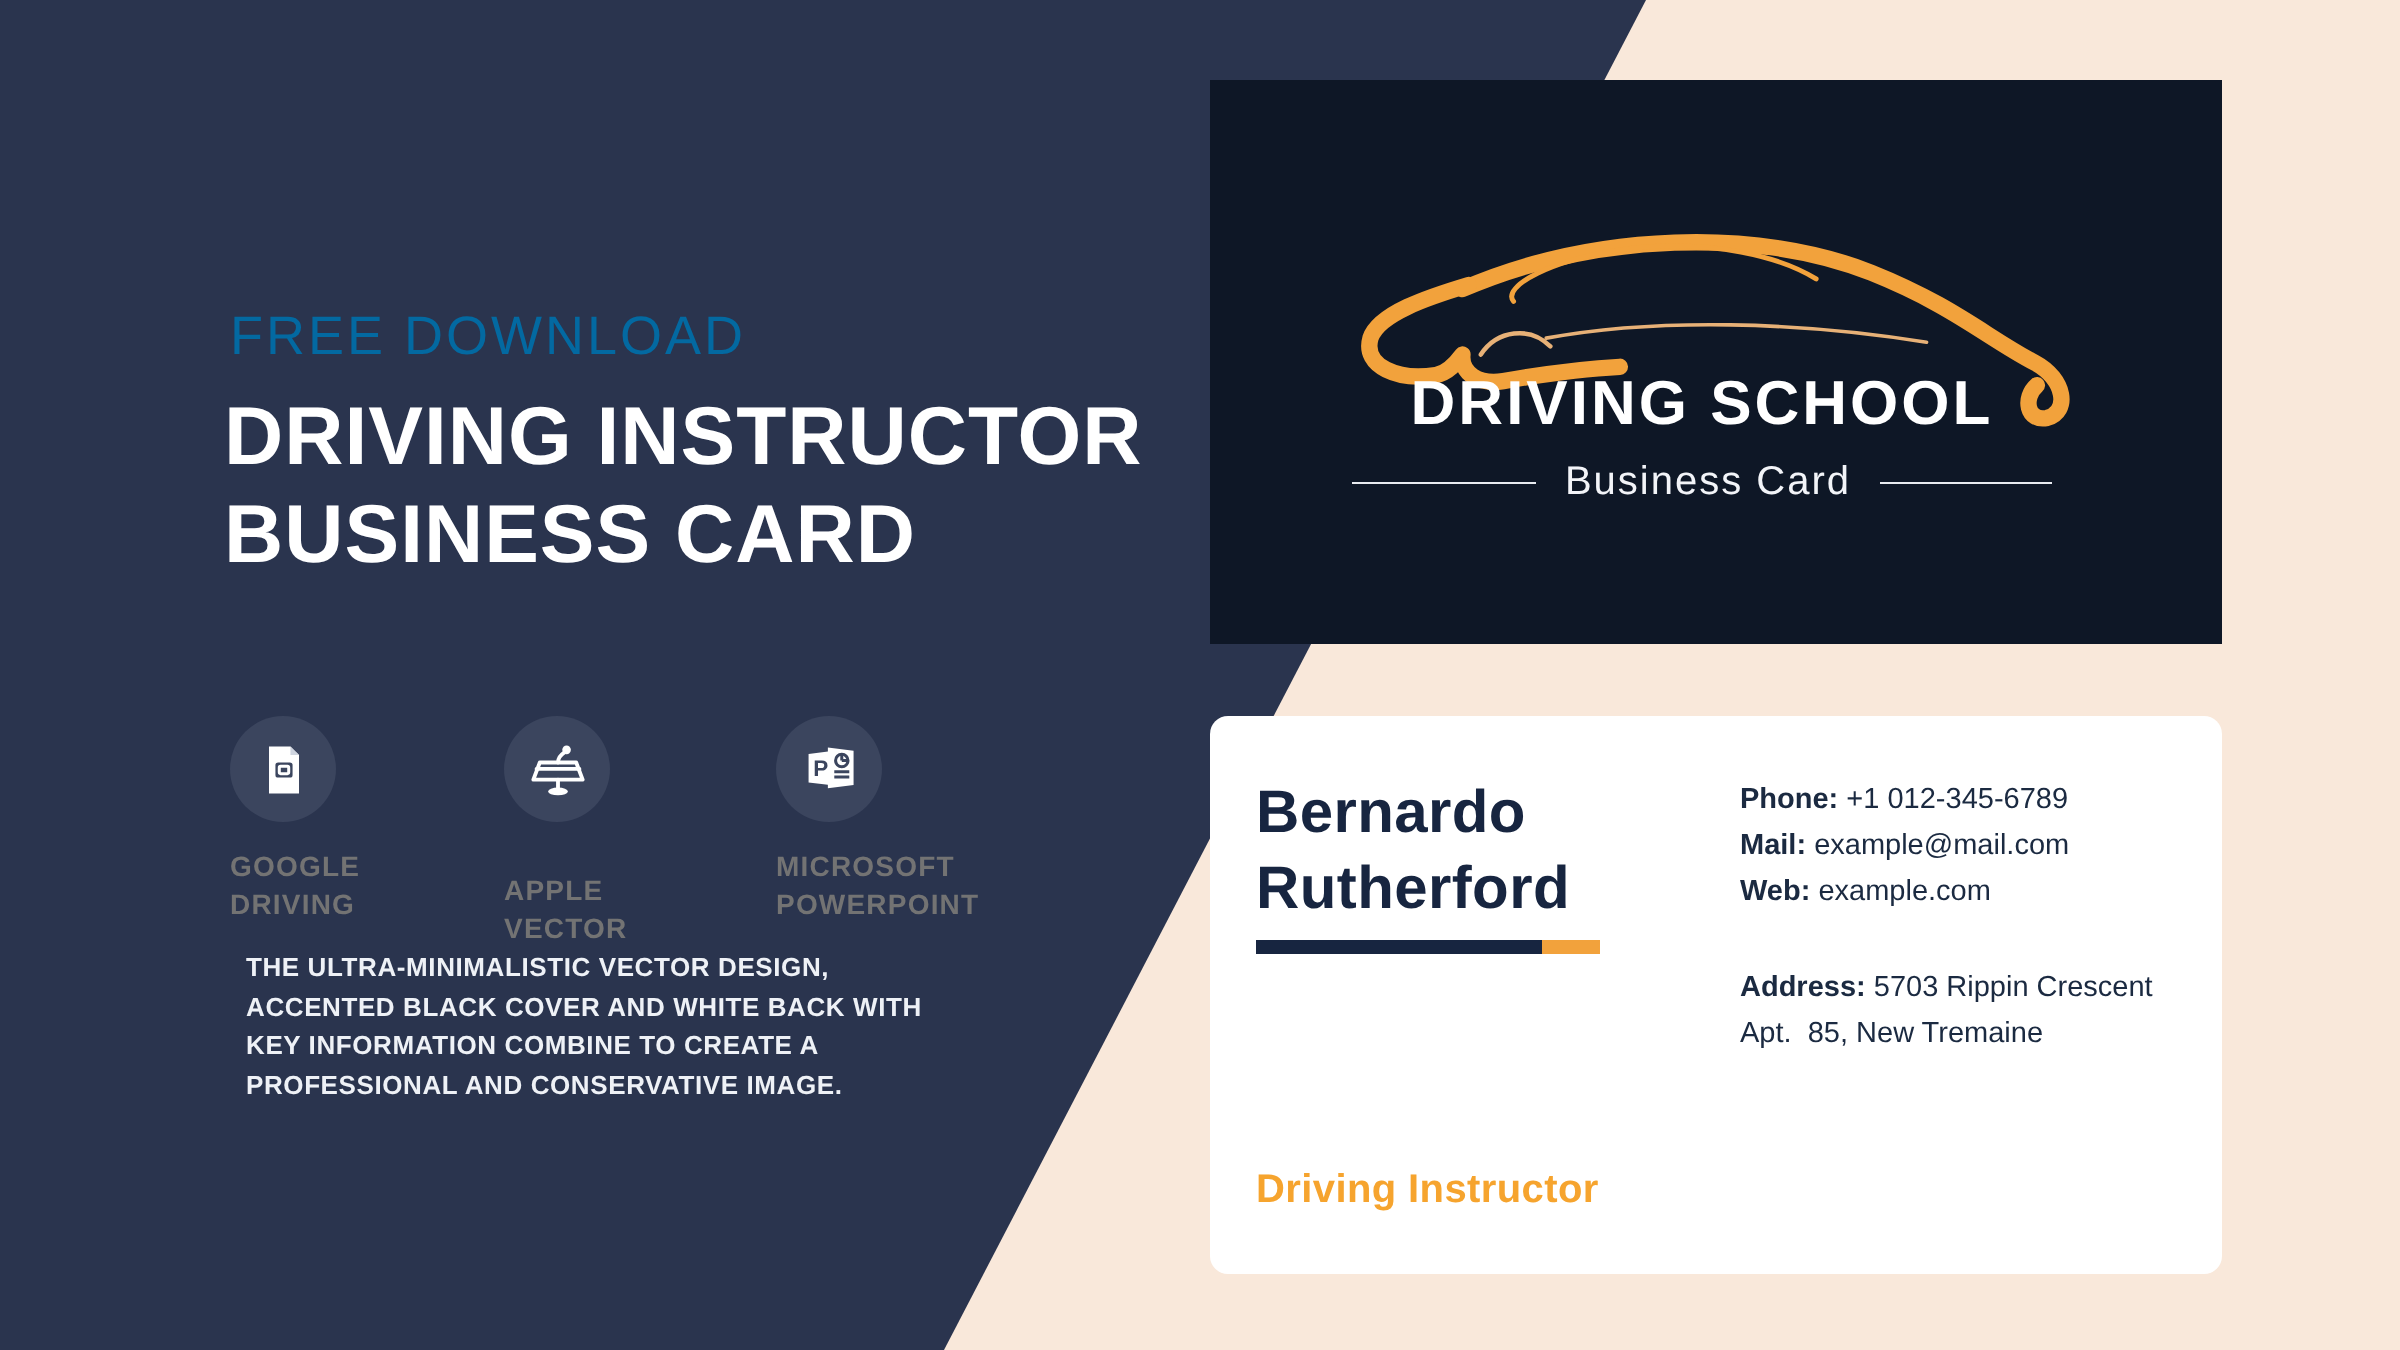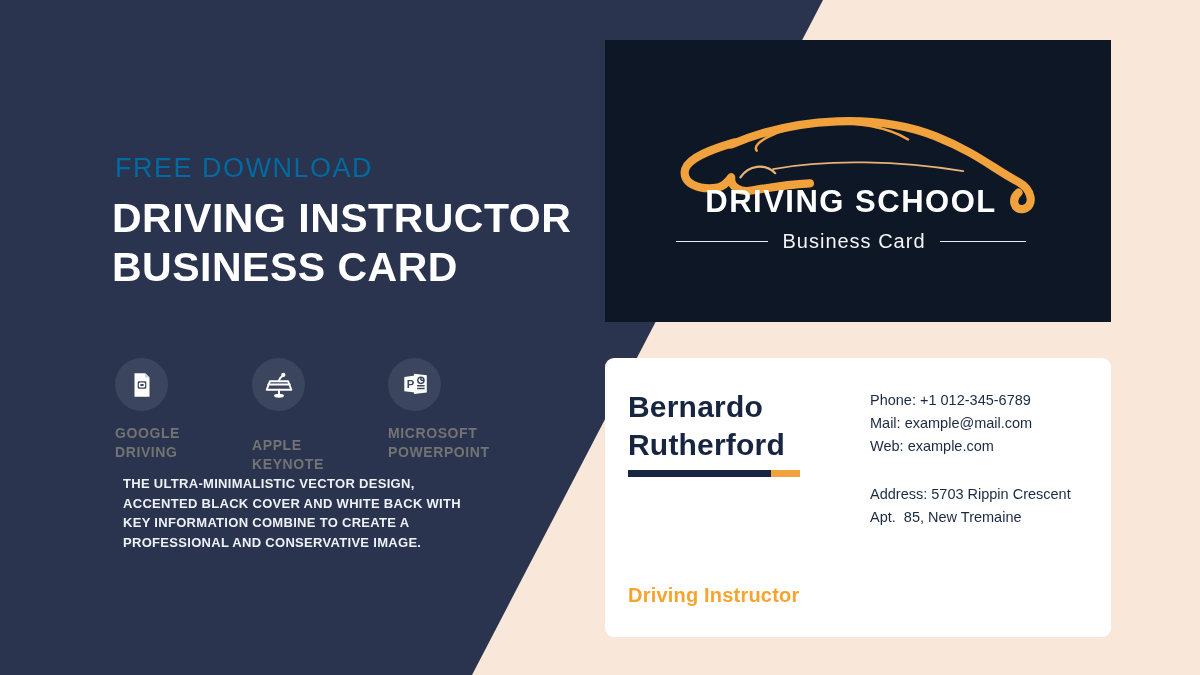--- a/index.html
+++ b/index.html
@@ -61,21 +61,21 @@
   .person-name{
     position:absolute;left:23px;top:30px;margin:0;color:#172540;
     font-size:30px;font-weight:700;line-height:1.25;letter-spacing:.2px;
   }
   .name-bar{position:absolute;left:23px;top:112px;width:172px;height:7px;display:flex;}
   .bar-dark{width:143px;background:#172540;}
   .bar-orange{flex:1;background:#f2a23c;}
   .contact{position:absolute;left:265px;top:31px;color:#1b2a41;font-size:14.5px;}
   .contact p{margin:0;line-height:23px;}
   .contact .addr{margin-top:25px;}
-  .contact b{font-weight:400;}
+  .contact b{font-weight:700;}
   .pre{white-space:pre-wrap;}
   .role{
     position:absolute;left:23px;top:226px;color:#f6a42e;
     font-size:20px;font-weight:700;letter-spacing:.2px;
   }
 </style>
 </head>
 <body>
 
 <div class="bg-navy"></div>
@@ -101,21 +101,21 @@
         <g stroke="#ffffff" fill="none" stroke-width="1.8" stroke-linejoin="round" stroke-linecap="round">
           <path d="M5.5 10.5 L22.5 10.5 L25.5 18.5 L2.5 18.5 Z"></path>
           <path d="M4 13.5 L24 13.5"></path>
           <path d="M14 10.5 C14 8 15.5 6.8 17 5.8"></path>
           <path d="M14 18.5 L14 22.5"></path>
         </g>
         <circle cx="18" cy="4.6" r="2" fill="#ffffff"></circle>
         <ellipse cx="14" cy="24" rx="4.6" ry="1.8" fill="#ffffff"></ellipse>
       </svg>
     </div>
-    <div class="app-label"><span>APPLE</span><br><span>KEYNOTE</span></div>
+    <div class="app-label"><span>APPLE</span><br><span>VECTOR</span></div>
   </div>
   <div class="app">
     <div class="app-circle">
       <svg width="30" height="30" viewBox="0 0 28 28">
         <path d="M13 3.5 L25 5 L25 21 L13 22.5 Z" fill="#ffffff"></path>
         <path d="M4 6.5 L14 5.2 L14 21 L4 19.8 Z" fill="#ffffff"></path>
         <text x="6.2" y="17" font-family="Liberation Sans, sans-serif" font-size="10.5" font-weight="bold" fill="#3b455e">P</text>
         <circle cx="19.5" cy="9.6" r="2.9" fill="none" stroke="#3b455e" stroke-width="1.4"></circle>
         <path d="M19.5 9.6 L19.5 6.7 M19.5 9.6 L22.3 9.6" stroke="#3b455e" stroke-width="1.4"></path>
         <path d="M16 14.8 L23 14.8 M16 17.3 L23 17.3" stroke="#3b455e" stroke-width="1.4"></path>

